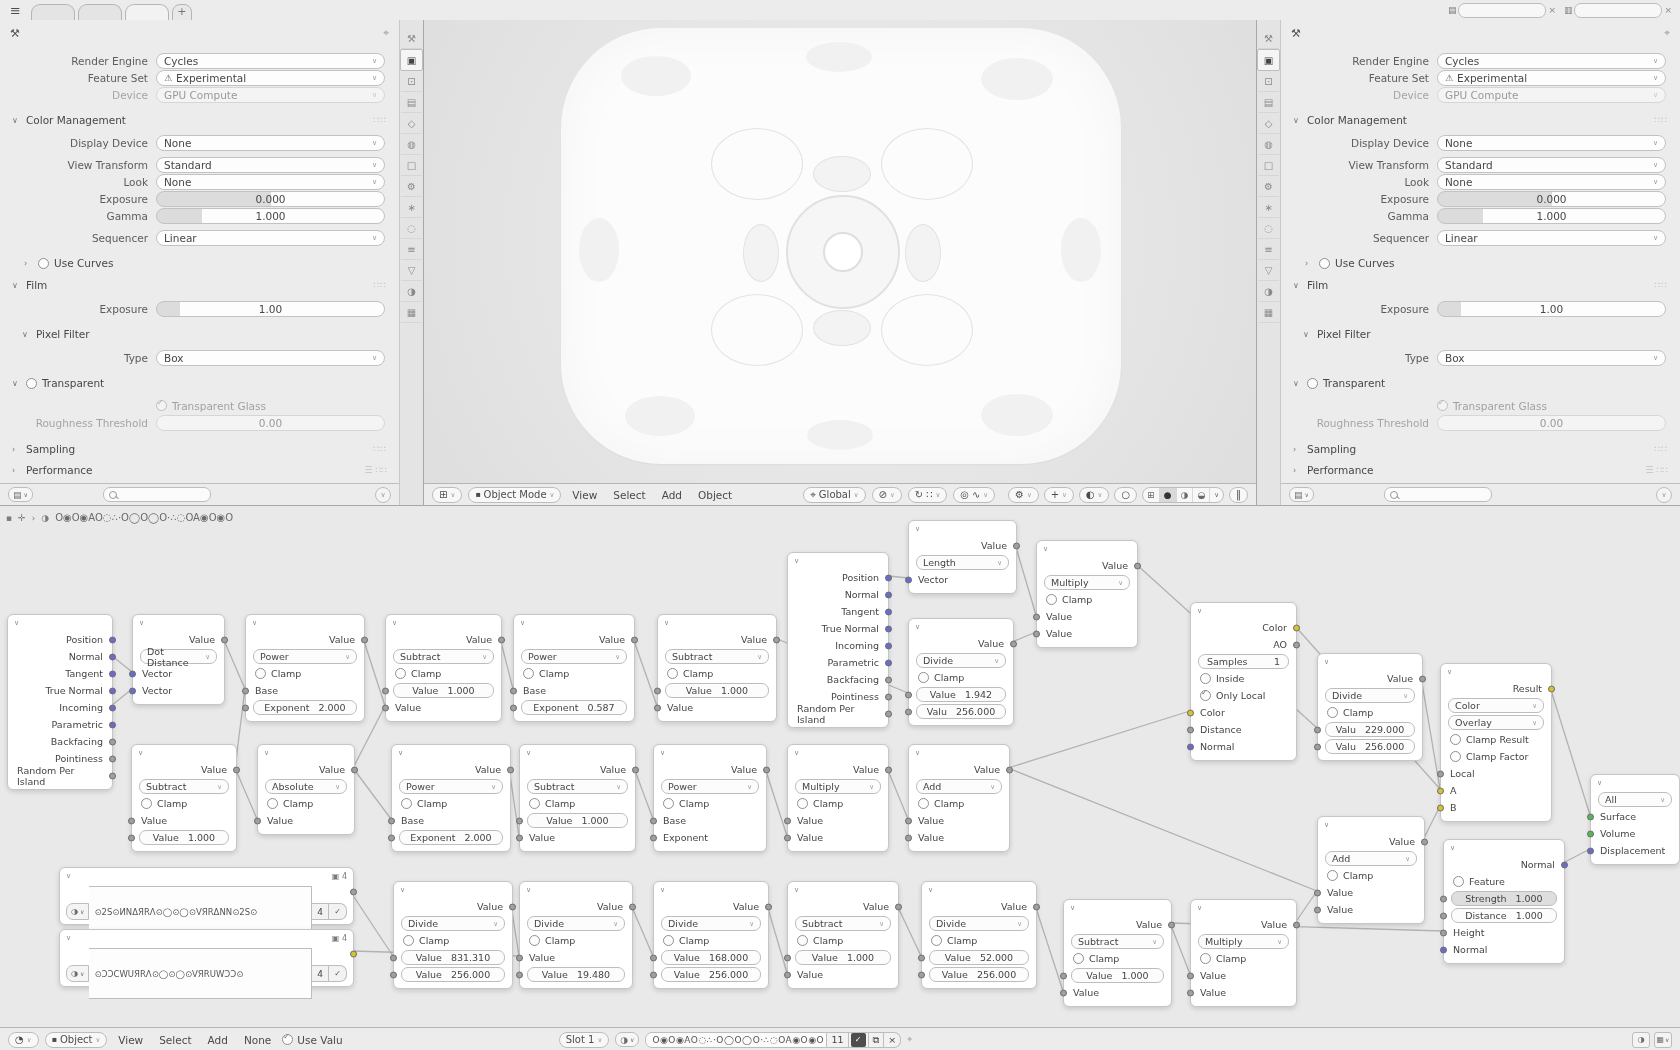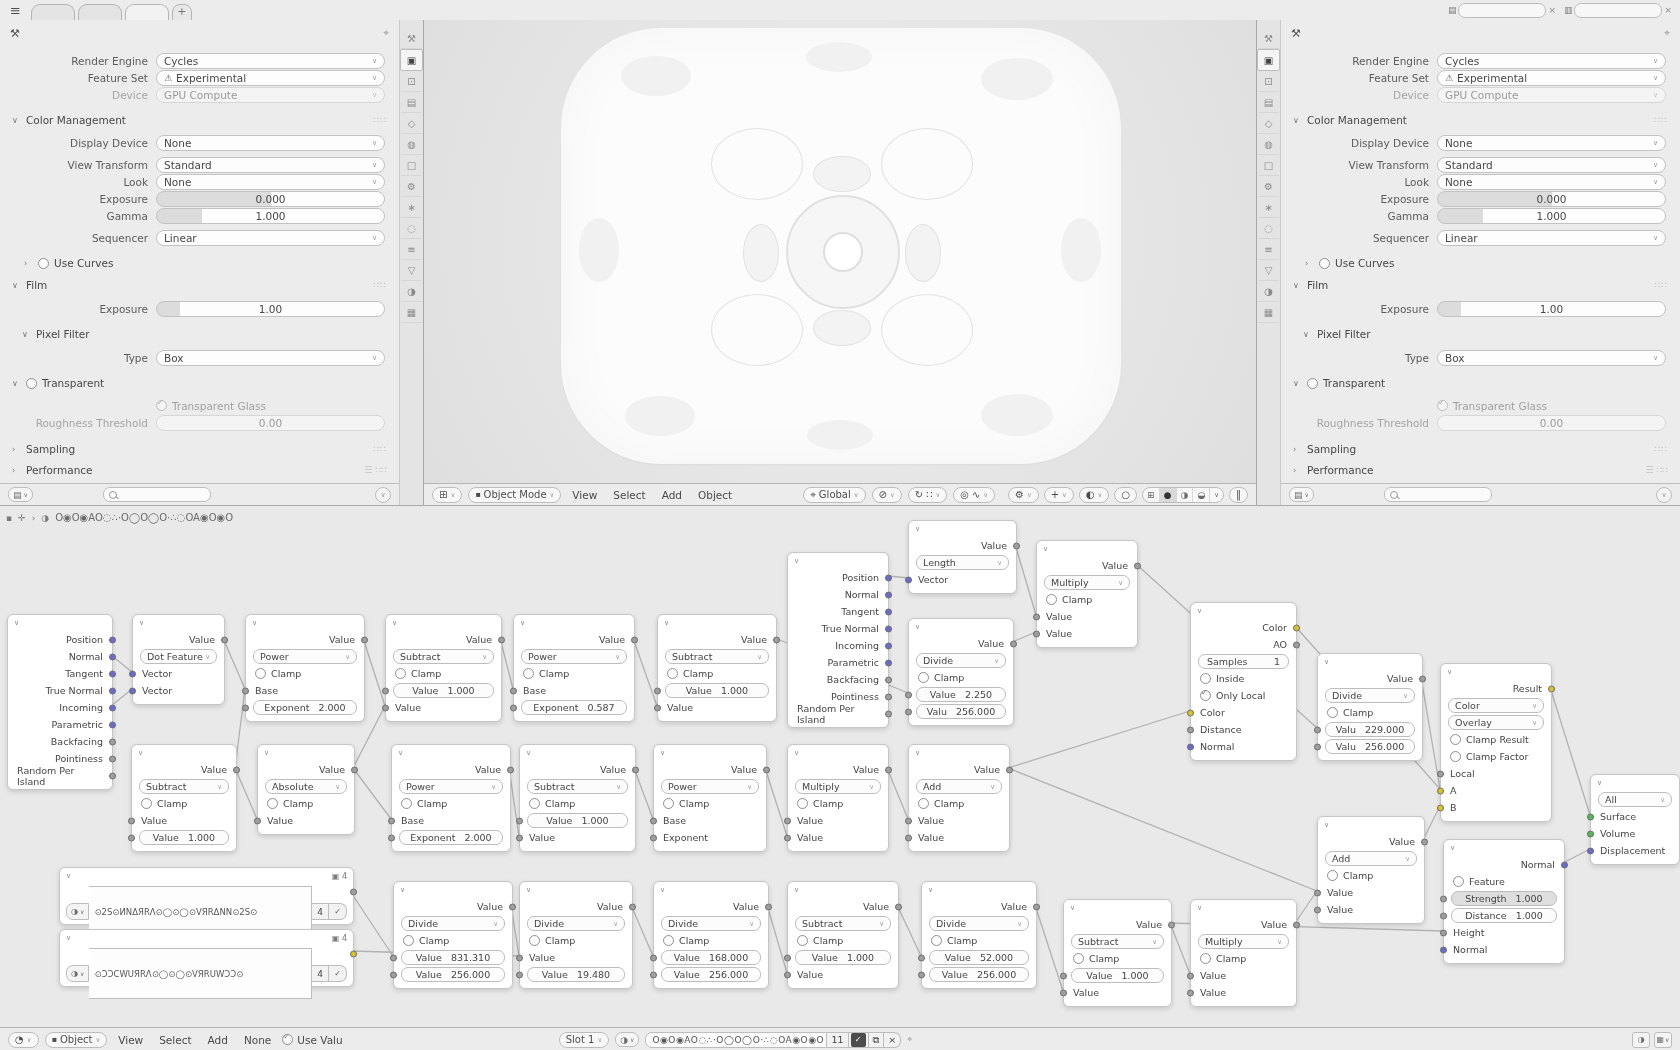--- a/index.html
+++ b/index.html
@@ -608,21 +608,21 @@
         <div class="node" style="left: 132px; top: 108px; width: 91px; height: 89px;">
           <div class="nh">
             <span class="chev">∨</span>
           </div>
           <div class="nrow right">
             <span>Value</span>
             <i class="sock R" style="background: rgb(159, 159, 159);"></i>
           </div>
           <div class="nrow">
             <span class="ndd">
-              <span>Dot Feature</span>
+              <span>Dot Distance</span>
               <span class="chev">∨</span>
             </span>
           </div>
           <div class="nrow">
             <i class="sock L" style="background: rgb(107, 107, 205);"></i>
             <span>Vector</span>
           </div>
           <div class="nrow">
             <i class="sock L" style="background: rgb(107, 107, 205);"></i>
             <span>Vector</span>
@@ -850,21 +850,21 @@
             </span>
           </div>
           <div class="nrow">
             <span class="nck"></span>
             <span>Clamp</span>
           </div>
           <div class="nrow">
             <i class="sock L" style="background: rgb(159, 159, 159);"></i>
             <span class="nfield">
               <span>Value</span>
-              <span>2.250</span>
+              <span>1.942</span>
             </span>
           </div>
           <div class="nrow">
             <i class="sock L" style="background: rgb(159, 159, 159);"></i>
             <span class="nfield">
               <span>Valu</span>
               <span>256.000</span>
             </span>
           </div>
         </div>

